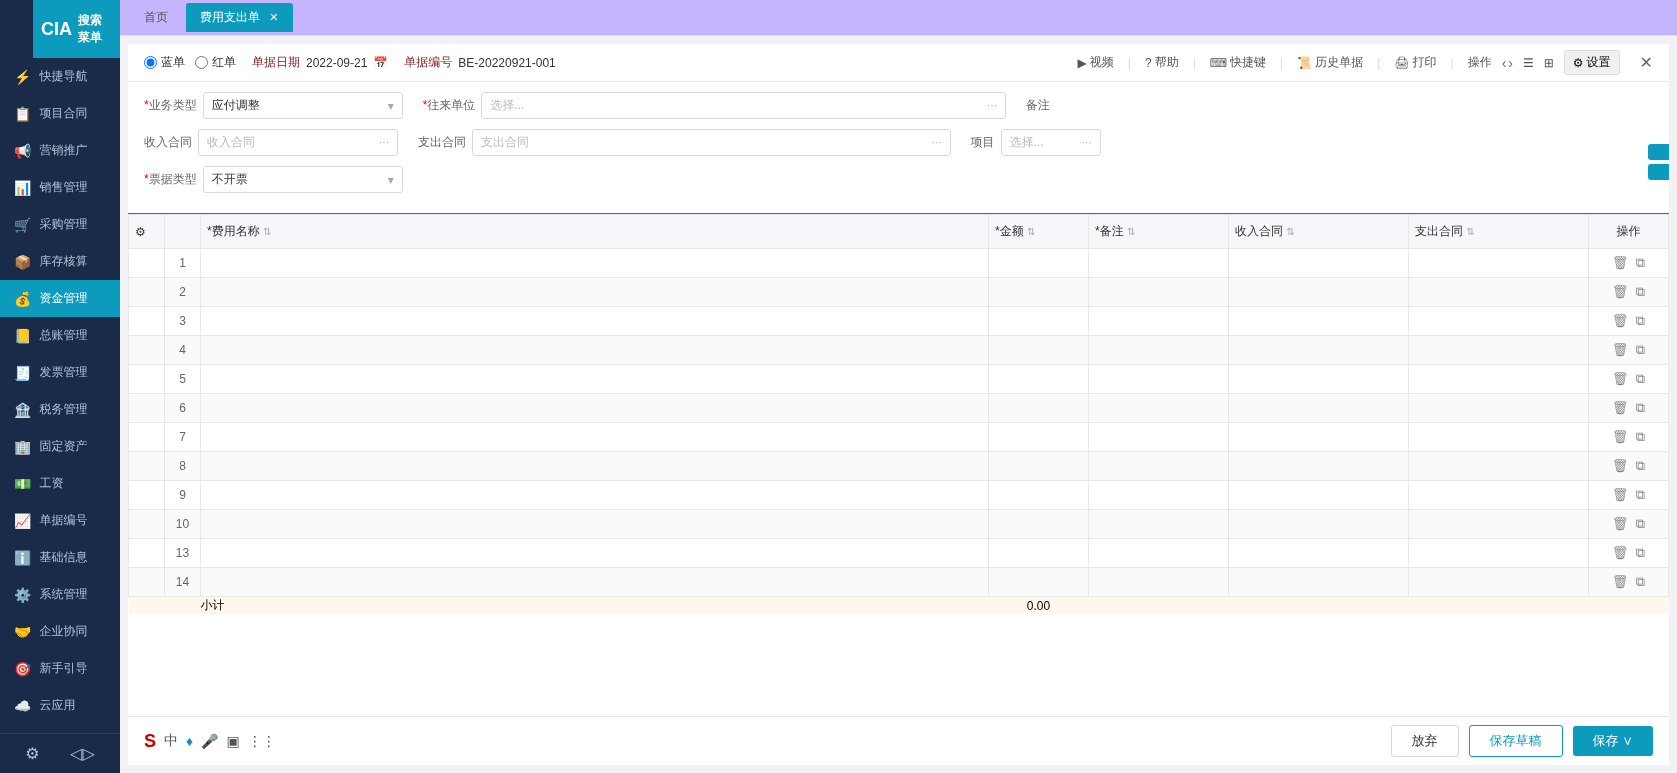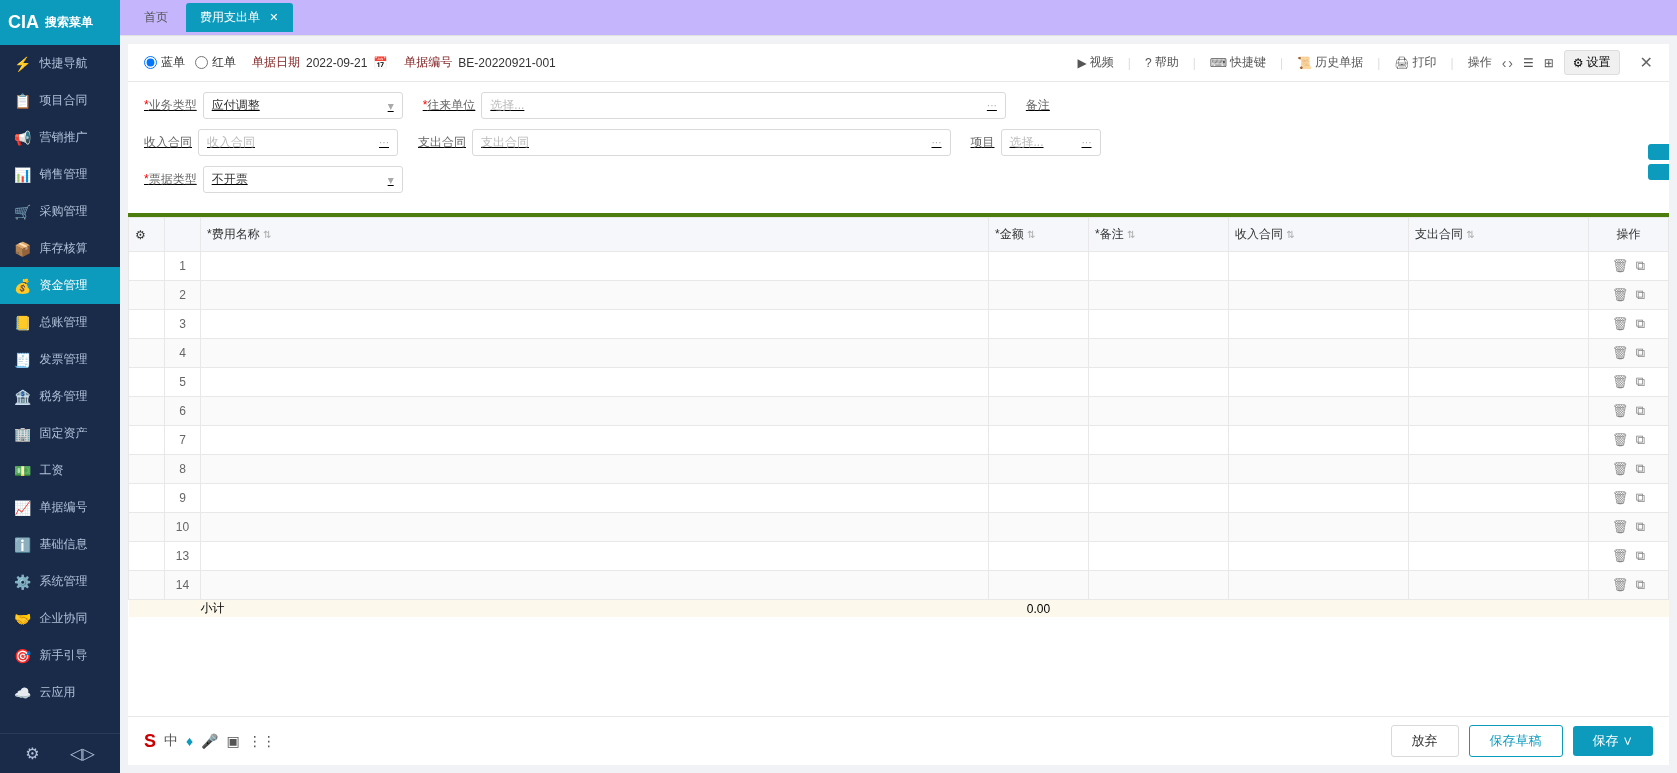--- a/index.html
+++ b/index.html
@@ -17,20 +17,21 @@
     }
     .sidebar-header {
       background: #0d9bbd;
       padding: 12px 8px;
       display: flex;
       align-items: center;
       gap: 6px;
       color: white;
       font-size: 14px;
       font-weight: bold;
+      margin-left: 33px;
     }
     .sidebar-item {
       display: flex;
       align-items: center;
       gap: 8px;
       padding: 10px 14px;
       cursor: pointer;
       font-size: 12px;
       color: #b0c0d8;
     }
@@ -85,22 +86,21 @@
       margin: 8px;
       overflow: hidden;
       display: flex;
       flex-direction: column;
       position: relative;
     }
 
     
     .form-container {
       padding: 10px 16px;
-      border-bottom: 4px solid #4d7c0f;
-      text-decoration: underline;
+      border-bottom: 1px solid #4d7c0f;
     }
     .radio-group { display: flex; align-items: center; gap: 10px; }
     .radio-label { display: flex; align-items: center; gap: 4px; color: #333; cursor: pointer; }
     .doc-field { display: flex; align-items: center; gap: 6px; font-size: 12px; color: #333; }
     .doc-field-label { color: #7f1d1d; }
     .doc-field-value { color: #333; font-weight: 500; }
 
     .toolbar-right {
       margin-left: auto;
       display: flex;

